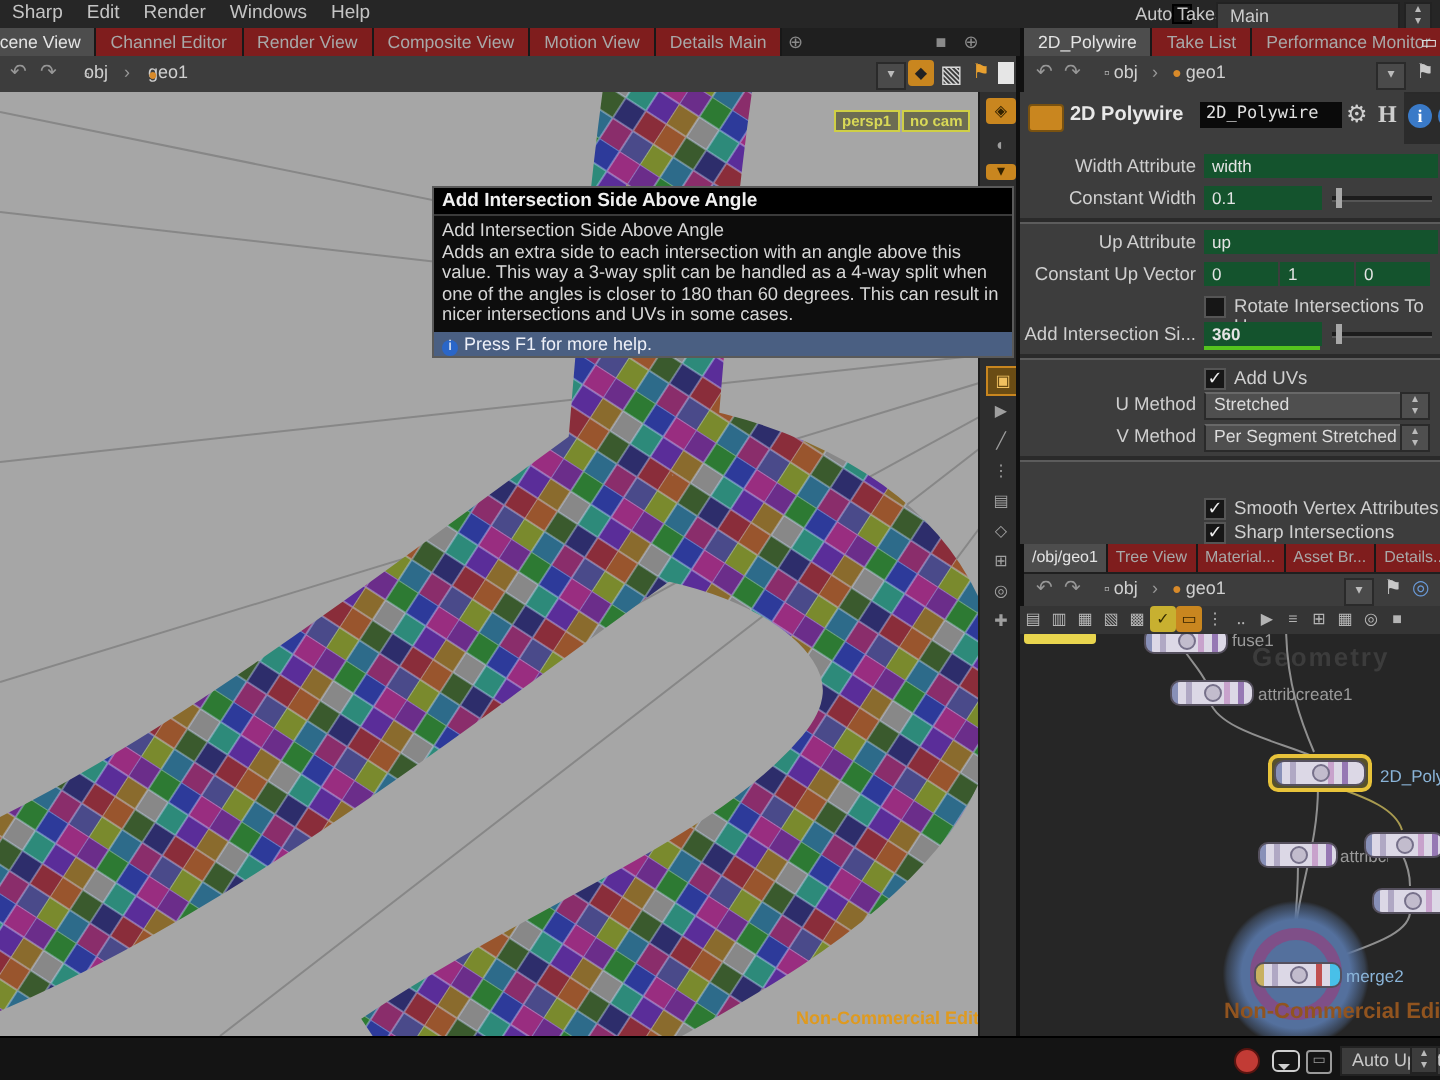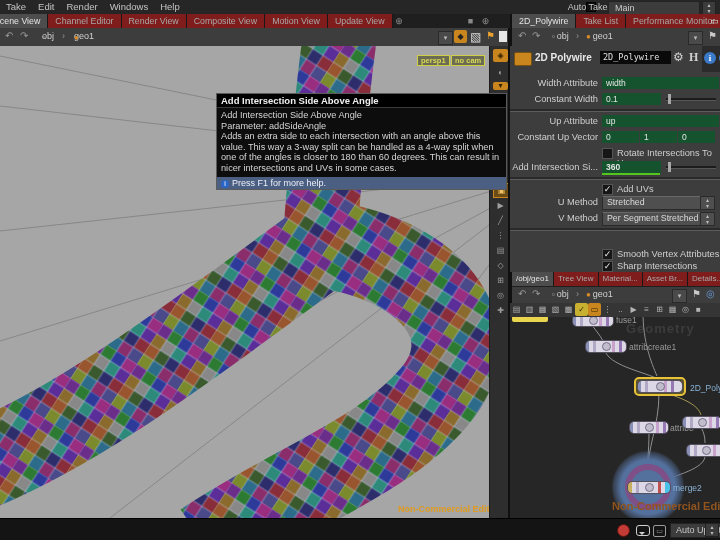--- a/index.html
+++ b/index.html
@@ -102,32 +102,32 @@
           font-size:7px;line-height:10px;text-align:center;}
   .aubox{position:absolute;width:52px;height:13px;background:#3c3c3c;border:1px solid #222;
          line-height:13px;padding-left:5px;font-size:9px;color:#c8c8c8;}
 </style>
 </head>
 <body>
 
 <div id="root" style="--accent-orange: #c9861f; --selection-yellow: #e8c33a; --badge-yellow: #d9d957; --changed-green: #55c41e; --tooltip-footer-blue: #4a5f82; --watermark-orange: #df9a1f; --node-label-blue: #8ab4d8; --viewport-bg: #a6a6a6;">
 
   <div class="abs menubar">
-    <span class="menu">Take</span><span class="menu">Edit</span><span class="menu">Render</span><span class="menu">Windows</span><span class="menu">Help</span>
+    <span class="menu">Sharp</span><span class="menu">Edit</span><span class="menu">Render</span><span class="menu">Windows</span><span class="menu">Help</span>
     <span class="abs" style="right:124px;top:2px"><span class="cbx"></span></span>
     <span class="abs" style="right:108px;top:0;line-height:14px;font-size:9px">Auto Takes</span>
     <div class="takebox">Main</div>
     <div class="stepper" style="right:4px;top:1px">
       <span>▴</span>
         <span>▾</span>
       </div>
   </div>
 
   <div class="abs tabrow" style="left:0;top:14px;width:510px">
-    <span class="tab active" style="margin-left:-13px">Scene View</span><span class="tab">Channel Editor</span><span class="tab">Render View</span><span class="tab">Composite View</span><span class="tab">Motion View</span><span class="tab">Update View</span><span class="ticon">⊕</span>
+    <span class="tab active" style="margin-left:-13px">Scene View</span><span class="tab">Channel Editor</span><span class="tab">Render View</span><span class="tab">Composite View</span><span class="tab">Motion View</span><span class="tab">Details Main</span><span class="ticon">⊕</span>
     <span class="ticon abs" style="left:464px;top:0">■</span>
     <span class="ticon abs" style="left:479px;top:0">⊕</span>
   </div>
   <div class="abs tabrow" style="left:510px;top:14px;width:210px;border-left:2px solid #111">
     <span class="tab active">2D_Polywire</span><span class="tab">Take List</span><span class="tab">Performance Monitor</span>
     <span class="ticon abs" style="right:1px;top:0;color:#ddd">▭</span>
   </div>
 
   <div class="abs pathbar" style="left:0;top:28px;width:510px;height:18px">
     <span class="pb-ic" style="left:5px">↶</span>
@@ -199,21 +199,20 @@
     <span class="vtool" style="top:213px">◇</span>
     <span class="vtool" style="top:228px">⊞</span>
     <span class="vtool" style="top:243px">◎</span>
     <span class="vtool" style="top:258px">✚</span>
   </div>
 
   <div class="abs tooltip">
     <div class="tt-title">Add Intersection Side Above Angle</div>
     <div class="tt-body">
       <div>Add Intersection Side Above Angle</div>
-      <div>Parameter: addSideAngle</div>
       <div>Adds an extra side to each intersection with an angle above this value. This way a 3-way split can be handled as a 4-way split when one of the angles is closer to 180 than 60 degrees. This can result in nicer intersections and UVs in some cases.</div>
     </div>
     <div class="tt-footer"><span class="tt-info">i</span><span>Press F1 for more help.</span></div>
   </div>
 
   <div class="abs pathbar" style="left:510px;top:28px;width:210px;height:18px;border-left:2px solid #111">
     <span class="pb-ic" style="left:6px">↶</span>
     <span class="pb-ic" style="left:20px">↷</span>
     <span class="crumb" style="left:40px"><span class="chip-ic">▫</span><span>obj</span></span>
     <span class="crumb" style="left:64px;color:#9a9a9a">›</span>

